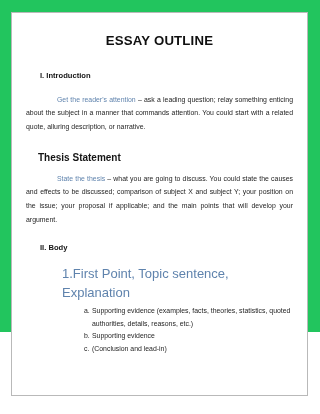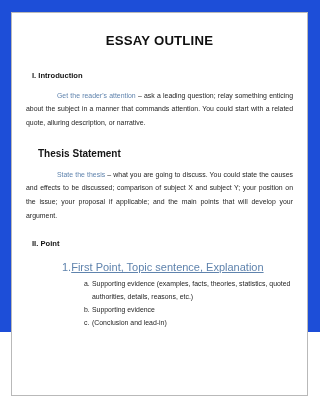--- a/index.html
+++ b/index.html
@@ -13,21 +13,21 @@
     height: 414px;
     overflow: hidden;
     font-family: "Liberation Sans", sans-serif;
     -webkit-font-smoothing: antialiased;
   }
 
   .page-wrap {
     position: relative;
     width: 320px;
     height: 332px;
-    background: #1d4ed8;
+    background: #22c55e;
   }
 
   
   .doc-page {
     position: absolute;
     left: 11px;
     top: 12px;
     width: 297px;
     height: 384px;
     box-sizing: border-box;
@@ -51,21 +51,21 @@
     color: #101010;
     margin: 20px 0 0 0;
     line-height: 1.2;
   }
 
   
   .section-heading {
     font-weight: bold;
     font-size: 7.6px;
     color: #151515;
-    margin: 4px;
+    margin: 12px;
     padding-left: 2px;
     line-height: 1.3;
   }
   .section-heading.intro { margin-top: 22px; }
   .section-heading.body  { margin-top: 17px; }
 
   
   .sub-heading {
     font-weight: bold;
     font-size: 10px;
@@ -93,24 +93,23 @@
   .point-list {
     list-style: none;
     margin: 11px 0 0 0;
     padding: 0 0 0 36px;
   }
   .point-item + .point-item {
     margin-top: 11px;
   }
   .point-label {
     color: #5f83ad;
-    font-size: 11px;
+    font-size: 13px;
     line-height: 1.45;
     display: block;
-    text-decoration: underline;
   }
   .point-label .num {
     display: inline-block;
     min-width: 9px;
   }
 
   
   .sub-list {
     list-style: none;
     margin: 2px 0 0 0;
@@ -145,21 +144,21 @@
       <p class="para">
         <span class="accent">Get the reader's attention</span><span> – ask a leading question; relay something enticing about the subject in a manner that commands attention.  You could start with a related quote, alluring description, or narrative.</span>
       </p>
 
       <h3 class="sub-heading">Thesis Statement</h3>
 
       <p class="para">
         <span class="accent">State the thesis</span><span> – what you are going to discuss.  You could state the causes and effects to be discussed; comparison of subject X and subject Y; your position on the issue; your proposal if applicable; and the main points that will develop your argument.</span>
       </p>
 
-      <h2 class="section-heading body">II. Point</h2>
+      <h2 class="section-heading body">II. Body</h2>
 
       <ol class="point-list">
 
         <li class="point-item">
           <span class="point-label">
             <span class="num">1.</span><span>First Point, Topic sentence, Explanation</span>
           </span>
           <ol class="sub-list">
             <li class="sub-item">
               <span class="letter">a.</span>

